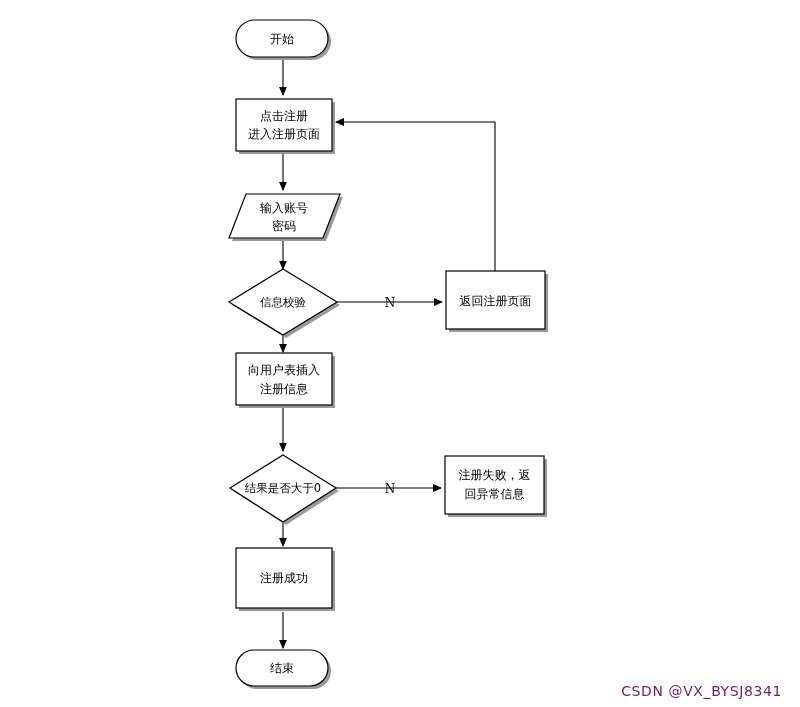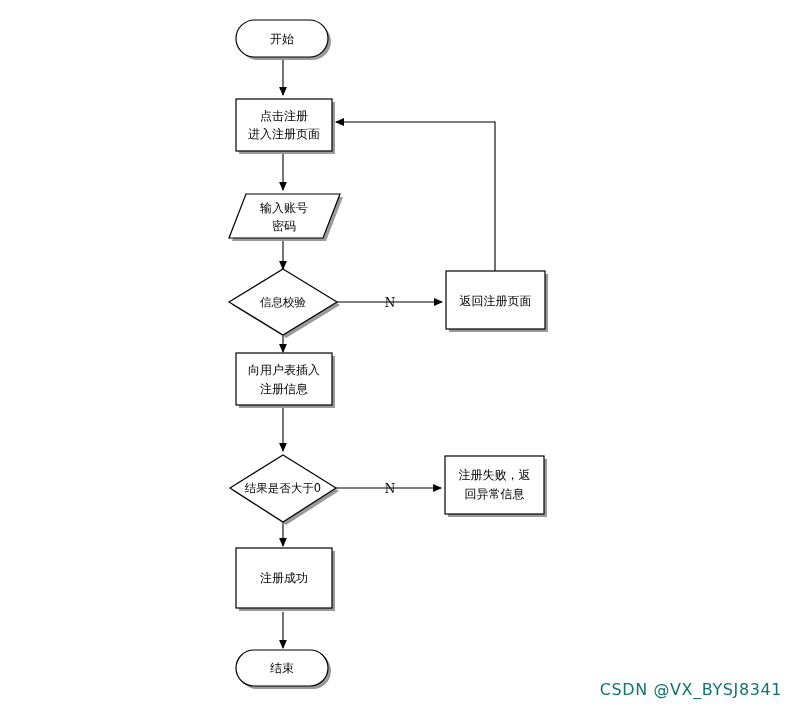--- a/index.html
+++ b/index.html
@@ -48,22 +48,22 @@
   }
   .connector {
     stroke: #000000;
     stroke-width: 1.1;
     fill: none;
   }
   .watermark {
     position: absolute;
     right: 18px;
     bottom: 8px;
-    color: #0f766e;
-    font-size: 16px;
+    color: #701a75;
+    font-size: 14px;
     letter-spacing: 0.6px;
     font-family: "DejaVu Sans", "Liberation Sans", sans-serif;
     user-select: none;
   }
 </style>
 </head>
 <body>
 
 <svg id="flow-canvas" viewBox="0 0 800 707">
   <defs>

